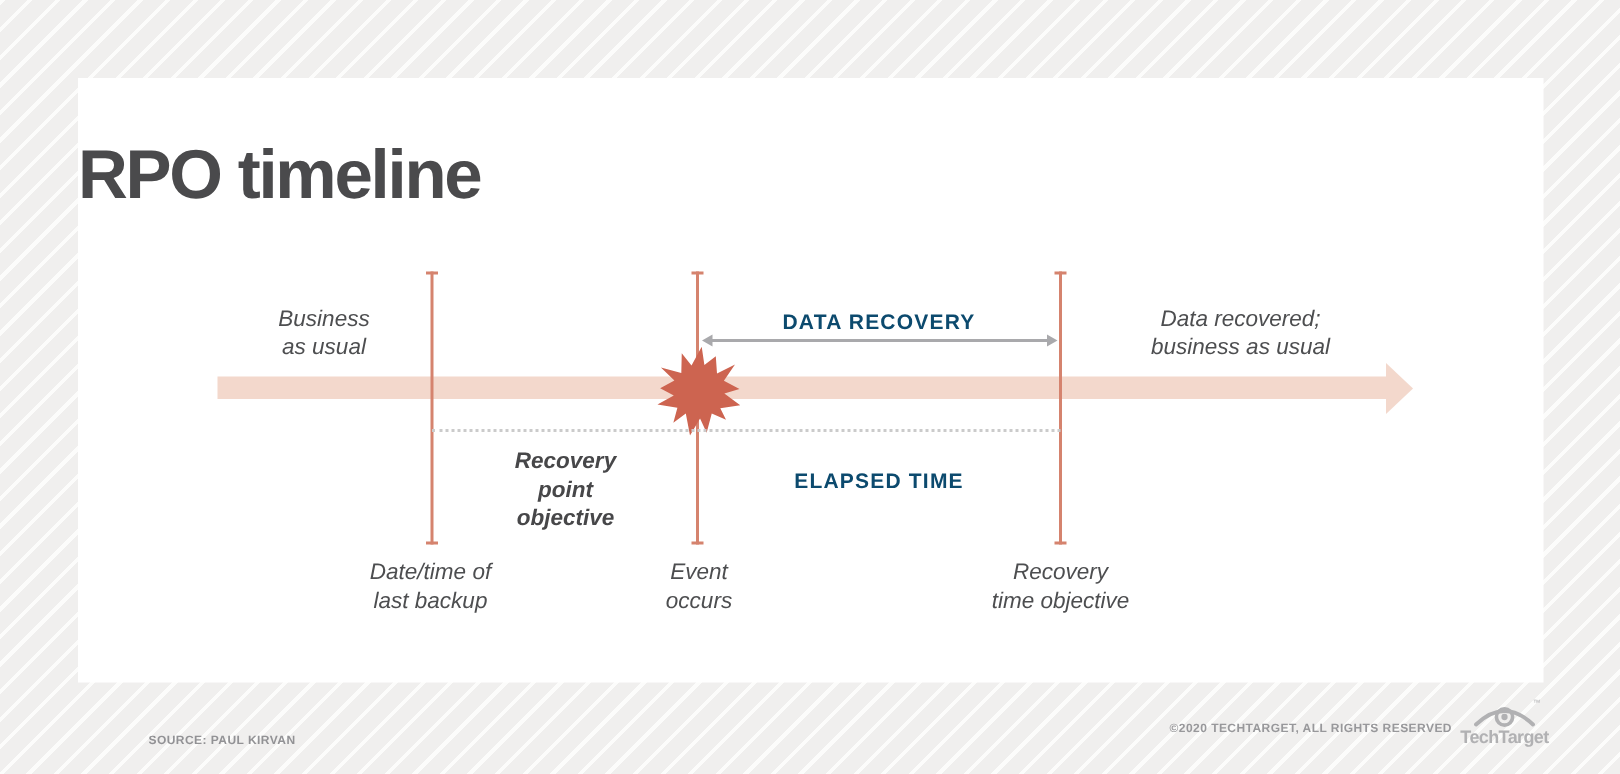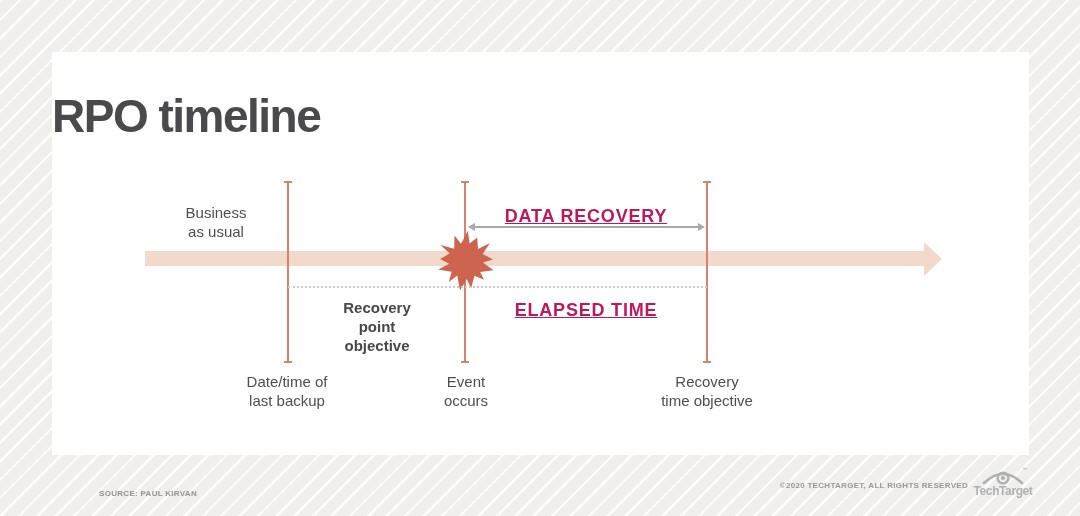--- a/index.html
+++ b/index.html
@@ -35,35 +35,35 @@
   .vline::before { top:0; }
   .vline::after { bottom:0; }
   .vline-backup { left:235px; }
   .vline-event  { left:412px; }
   .vline-rto    { left:654px; }
   
   .burst { position:absolute; left:378px; top:173px; width:72px; height:72px; }
   
   .lbl {
     position:absolute; text-align:center; white-space:pre-line;
-    font-size:15px; line-height:19px; color:#4d4e50;
+    font-size:15px; line-height:19px; color:#4d4e50;font-style:italic;
   }
   .lbl.bold { font-weight:bold; color:#474749; }
   .lbl-business  { left:84px;  width:160px; top:151px; }
   .lbl-recovered { left:695px; width:160px; top:151px; }
   .lbl-rpo       { left:265px; width:120px; top:246px; }
   .lbl-backup    { left:155px; width:160px; top:320px; }
   .lbl-event     { left:354px; width:120px; top:320px; }
   .lbl-rto       { left:575px; width:160px; top:320px; }
   .caps-lbl {
     position:absolute; text-align:center;
-    font-size:18px; font-weight:bold; letter-spacing:0.8px; color:#be185d;text-decoration:underline;
+    font-size:14px; font-weight:bold; letter-spacing:0.8px; color:#0c4a6e;
   }
   .caps-data-recovery { left:434px; width:200px; top:154px; }
-  .caps-elapsed       { left:434px; width:200px; top:248px; }
+  .caps-elapsed       { left:434px; width:200px; top:260px; }
   
   .harrow { position:absolute; left:416px; top:171px; width:237px; height:8px; }
   .harrow .hline { position:absolute; top:3px; left:2px; right:2px; height:1.5px; background:#a9a9ac; }
   .harrow .ah { position:absolute; top:0; width:0; height:0; border-top:4px solid transparent; border-bottom:4px solid transparent; }
   .harrow .ah-left  { left:0;  border-right:7px solid #a9a9ac; }
   .harrow .ah-right { right:0; border-left:7px solid #a9a9ac; }
   
   .dotted { position:absolute; left:236px; top:234px; width:419px; height:0; border-top:2px dotted #cbcbcb; }
   
   .footer-source {
@@ -104,20 +104,22 @@
   <div class="lbl lbl-business">Business
 as usual</div>
 
   <div class="caps-lbl caps-data-recovery">DATA RECOVERY</div>
   <div class="harrow">
     <span class="hline"></span>
     <span class="ah ah-left"></span>
     <span class="ah ah-right"></span>
   </div>
 
+  <div class="lbl lbl-recovered">Data recovered;
+business as usual</div>
 
   <div class="dotted"></div>
   <div class="caps-lbl caps-elapsed">ELAPSED TIME</div>
 
   <div class="lbl bold lbl-rpo">Recovery
 point
 objective</div>
 
   <div class="lbl lbl-event">Event
 occurs</div>

